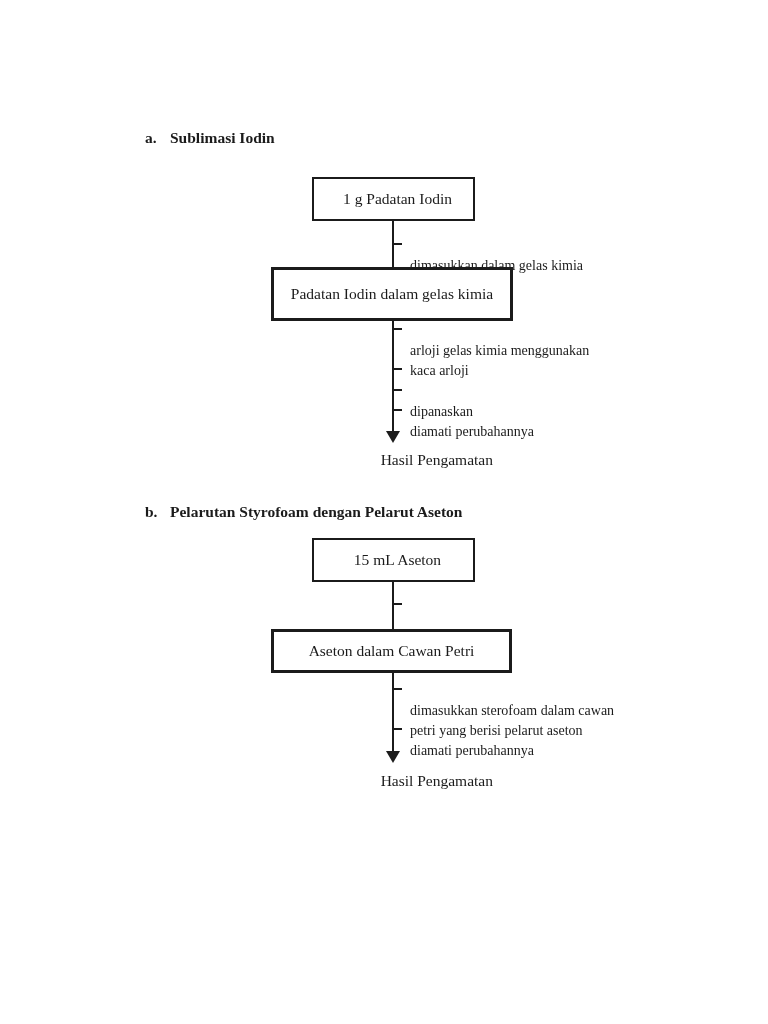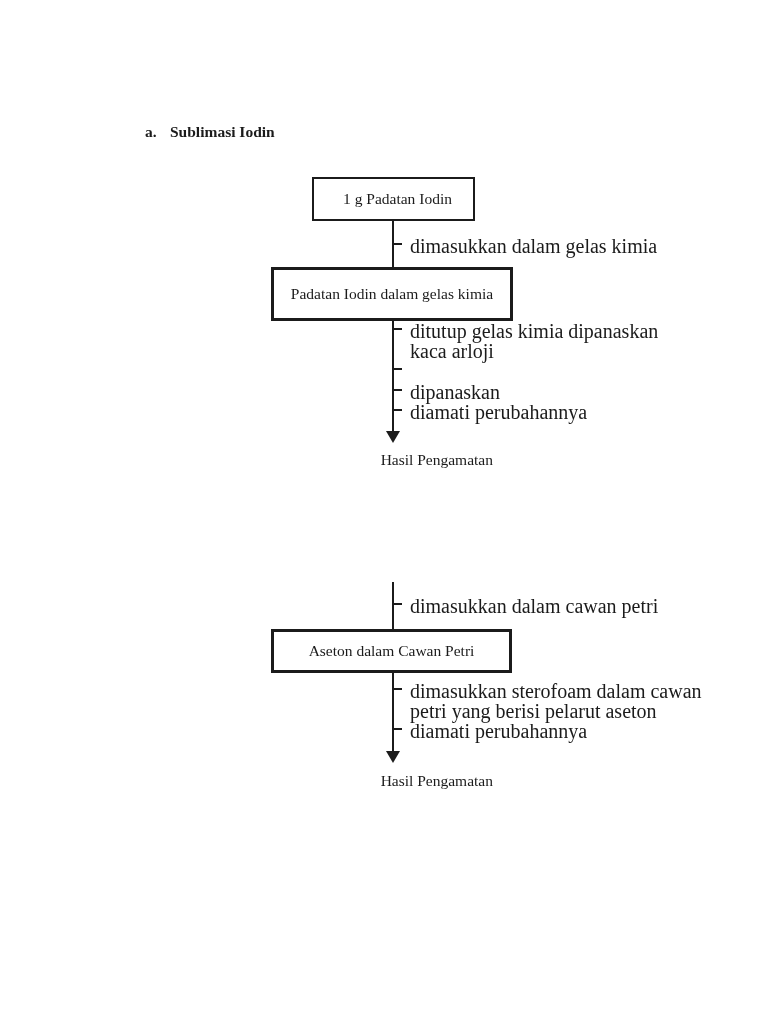--- a/index.html
+++ b/index.html
@@ -51,23 +51,24 @@
     z-index:1;
   }
   .tick{
     position:absolute;
     width:9px;
     height:2px;
     background:var(--ink);
   }
   .steptext{
     position:absolute;
-    font-size:20px;
+    font-size:14px;
     white-space:nowrap;
     line-height:20px;
+    margin-top:20px;
   }
   .arrowhead{
     position:absolute;
     width:0;height:0;
     border-left:7px solid transparent;
     border-right:7px solid transparent;
     border-top:12px solid var(--ink);
   }
   .result{
     position:absolute;
@@ -75,58 +76,63 @@
     text-align:right;
     font-size:15.5px;
     white-space:nowrap;
   }
 </style>
 </head>
 <body>
 
 <div class="page">
 
-  <div class="heading" style="top:123px">
+  <div class="heading" style="top:129px">
     <span class="hlabel">a.</span><span>Sublimasi Iodin</span>
   </div>
 
   <div class="box b-thin" style="left:312px;top:177px;width:163px;height:44px">
     <span>1 g Padatan Iodin</span>
   </div>
 
   <div class="vline" style="left:392px;top:221px;height:46px"></div>
   <div class="tick" style="left:393px;top:243px"></div>
   <div class="steptext" style="left:410px;top:236px">dimasukkan dalam gelas kimia</div>
 
   <div class="box b-thick" style="left:271px;top:267px;width:242px;height:54px">
     <span>Padatan Iodin dalam gelas kimia</span>
   </div>
 
   <div class="vline" style="left:392px;top:313px;height:120px"></div>
 
   <div class="tick" style="left:393px;top:328px"></div>
-  <div class="steptext" style="left:410px;top:321px">ditutup gelas kimia dipanaskan</div>
+  <div class="steptext" style="left:410px;top:321px">arloji gelas kimia menggunakan</div>
   <div class="steptext" style="left:410px;top:341px">kaca arloji</div>
 
   <div class="tick" style="left:393px;top:368px"></div>
 
   <div class="tick" style="left:393px;top:389px"></div>
   <div class="steptext" style="left:410px;top:382px">dipanaskan</div>
 
   <div class="tick" style="left:393px;top:409px"></div>
   <div class="steptext" style="left:410px;top:402px">diamati perubahannya</div>
 
   <div class="arrowhead" style="left:386px;top:431px"></div>
   <div class="result" style="left:293px;top:451px">Hasil Pengamatan</div>
 
+  <div class="heading" style="top:503px">
+    <span class="hlabel">b.</span><span>Pelarutan Styrofoam dengan Pelarut Aseton</span>
+  </div>
 
+  <div class="box b-thin" style="left:312px;top:538px;width:163px;height:44px">
+    <span>15 mL Aseton</span>
+  </div>
 
   <div class="vline" style="left:392px;top:582px;height:47px"></div>
   <div class="tick" style="left:393px;top:603px"></div>
-  <div class="steptext" style="left:410px;top:596px">dimasukkan dalam cawan petri</div>
 
   <div class="box b-thick" style="left:271px;top:629px;width:241px;height:44px">
     <span>Aseton dalam Cawan Petri</span>
   </div>
 
   <div class="vline" style="left:392px;top:673px;height:80px"></div>
 
   <div class="tick" style="left:393px;top:688px"></div>
   <div class="steptext" style="left:410px;top:681px">dimasukkan sterofoam dalam cawan</div>
   <div class="steptext" style="left:410px;top:701px">petri yang berisi pelarut aseton</div>

